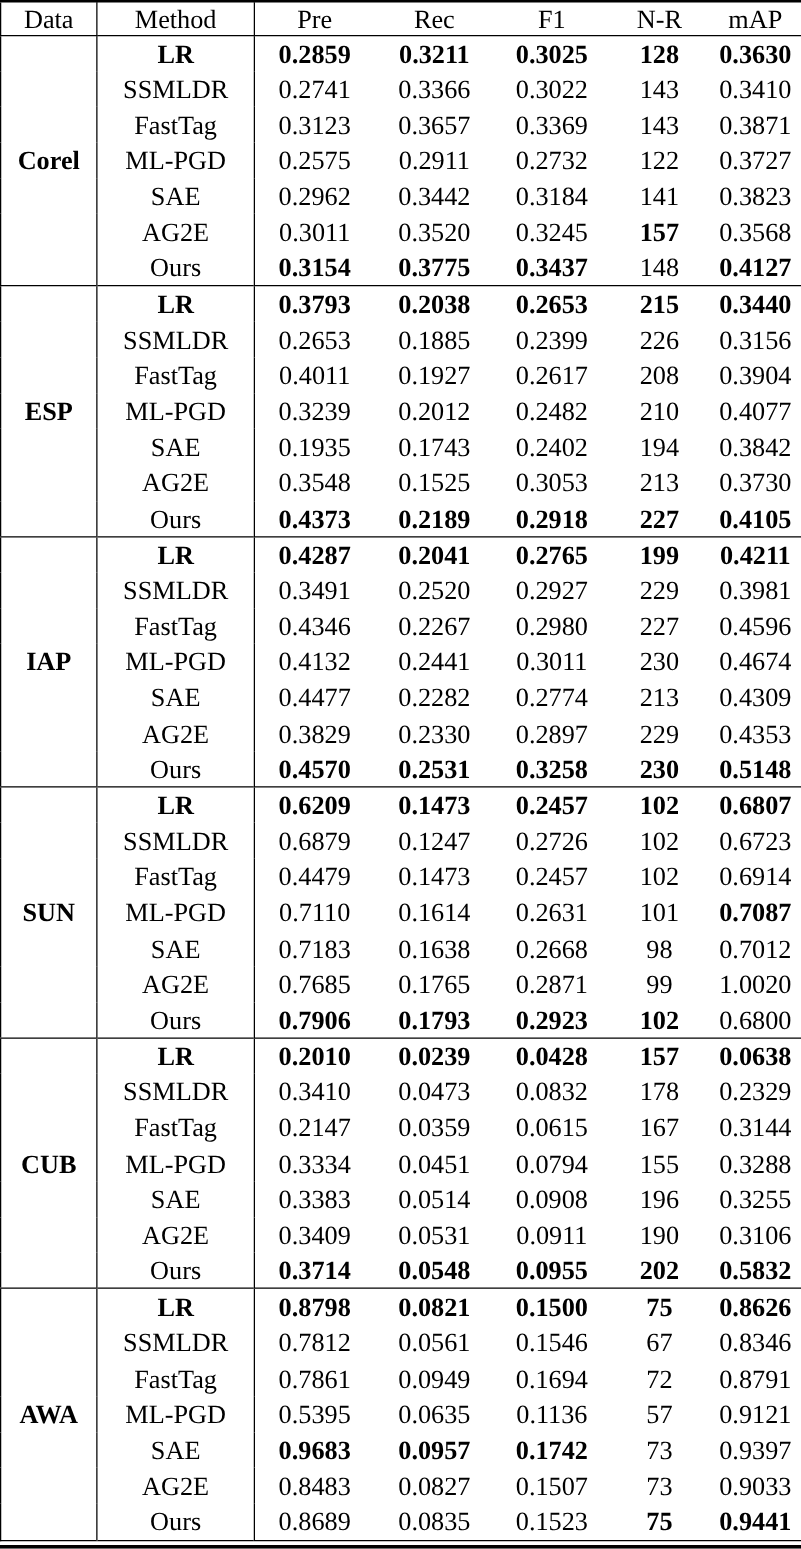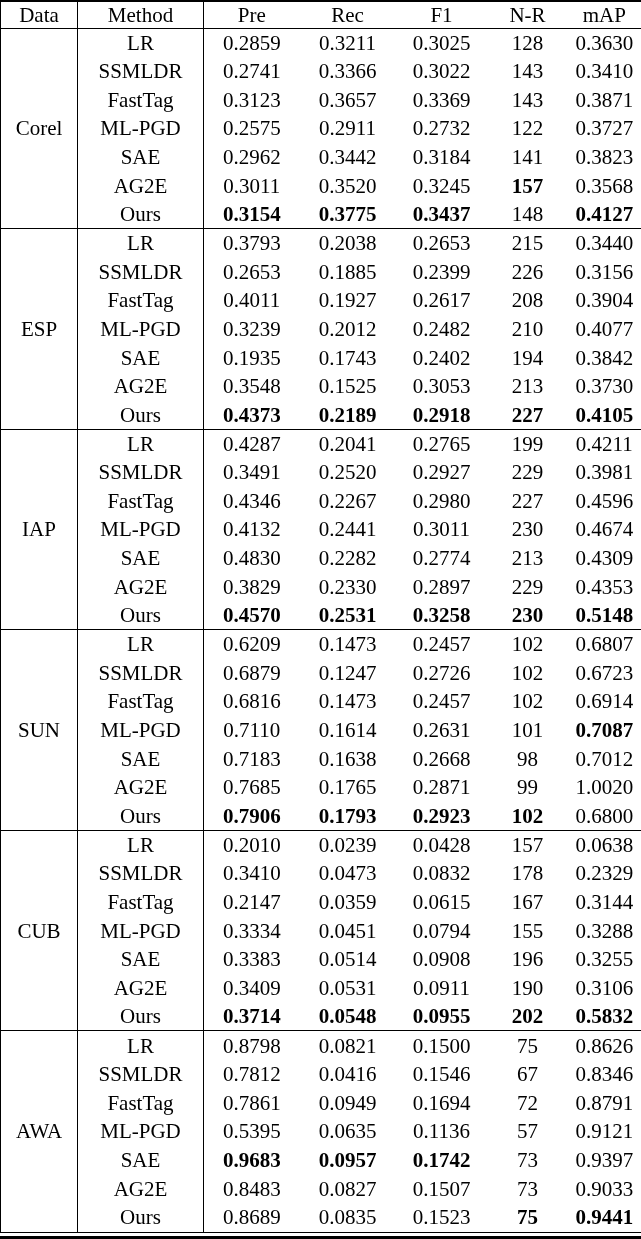--- a/index.html
+++ b/index.html
@@ -45,21 +45,21 @@
     padding: 0;
     line-height: 1.05;
     white-space: nowrap;
     overflow: hidden;
   }
   thead tr { height: 27px; margin-left: 36px; }
   tbody tr { height: 28.5px; }
   thead th { border-bottom: 1.5px solid #000; }
   th.col-data, td.data-cell   { border-right: 1.5px solid #000; }
   th.col-method, td.method-cell { border-right: 1.5px solid #000; }
-  tbody tr.gstart td { border-top: 1.5px solid #000; }
+  tbody tr.gstart td { border-top: 1.5px solid #000; font-weight: bold; }
   td.b { font-weight: 700; }
 </style>
 </head>
 <body>
 
 <div class="table-wrap">
   <table class="results">
     <colgroup>
       <col class="c-data">
         <col class="c-method">
@@ -223,21 +223,21 @@
         <tr>
           <td class="method-cell">ML-PGD</td>
           <td class="val-cell">0.4132</td>
           <td class="val-cell">0.2441</td>
           <td class="val-cell">0.3011</td>
           <td class="val-cell">230</td>
           <td class="val-cell">0.4674</td>
         </tr>
         <tr>
           <td class="method-cell">SAE</td>
-          <td class="val-cell">0.4830</td>
+          <td class="val-cell">0.4477</td>
           <td class="val-cell">0.2282</td>
           <td class="val-cell">0.2774</td>
           <td class="val-cell">213</td>
           <td class="val-cell">0.4309</td>
         </tr>
         <tr>
           <td class="method-cell">AG2E</td>
           <td class="val-cell">0.3829</td>
           <td class="val-cell">0.2330</td>
           <td class="val-cell">0.2897</td>
@@ -264,21 +264,21 @@
         <tr>
           <td class="method-cell">SSMLDR</td>
           <td class="val-cell">0.6879</td>
           <td class="val-cell">0.1247</td>
           <td class="val-cell">0.2726</td>
           <td class="val-cell">102</td>
           <td class="val-cell">0.6723</td>
         </tr>
         <tr>
           <td class="method-cell">FastTag</td>
-          <td class="val-cell">0.6816</td>
+          <td class="val-cell">0.4479</td>
           <td class="val-cell">0.1473</td>
           <td class="val-cell">0.2457</td>
           <td class="val-cell">102</td>
           <td class="val-cell">0.6914</td>
         </tr>
         <tr>
           <td class="method-cell">ML-PGD</td>
           <td class="val-cell">0.7110</td>
           <td class="val-cell">0.1614</td>
           <td class="val-cell">0.2631</td>
@@ -371,21 +371,21 @@
           <td class="method-cell">LR</td>
           <td class="val-cell">0.8798</td>
           <td class="val-cell">0.0821</td>
           <td class="val-cell">0.1500</td>
           <td class="val-cell">75</td>
           <td class="val-cell">0.8626</td>
         </tr>
         <tr>
           <td class="method-cell">SSMLDR</td>
           <td class="val-cell">0.7812</td>
-          <td class="val-cell">0.0416</td>
+          <td class="val-cell">0.0561</td>
           <td class="val-cell">0.1546</td>
           <td class="val-cell">67</td>
           <td class="val-cell">0.8346</td>
         </tr>
         <tr>
           <td class="method-cell">FastTag</td>
           <td class="val-cell">0.7861</td>
           <td class="val-cell">0.0949</td>
           <td class="val-cell">0.1694</td>
           <td class="val-cell">72</td>

